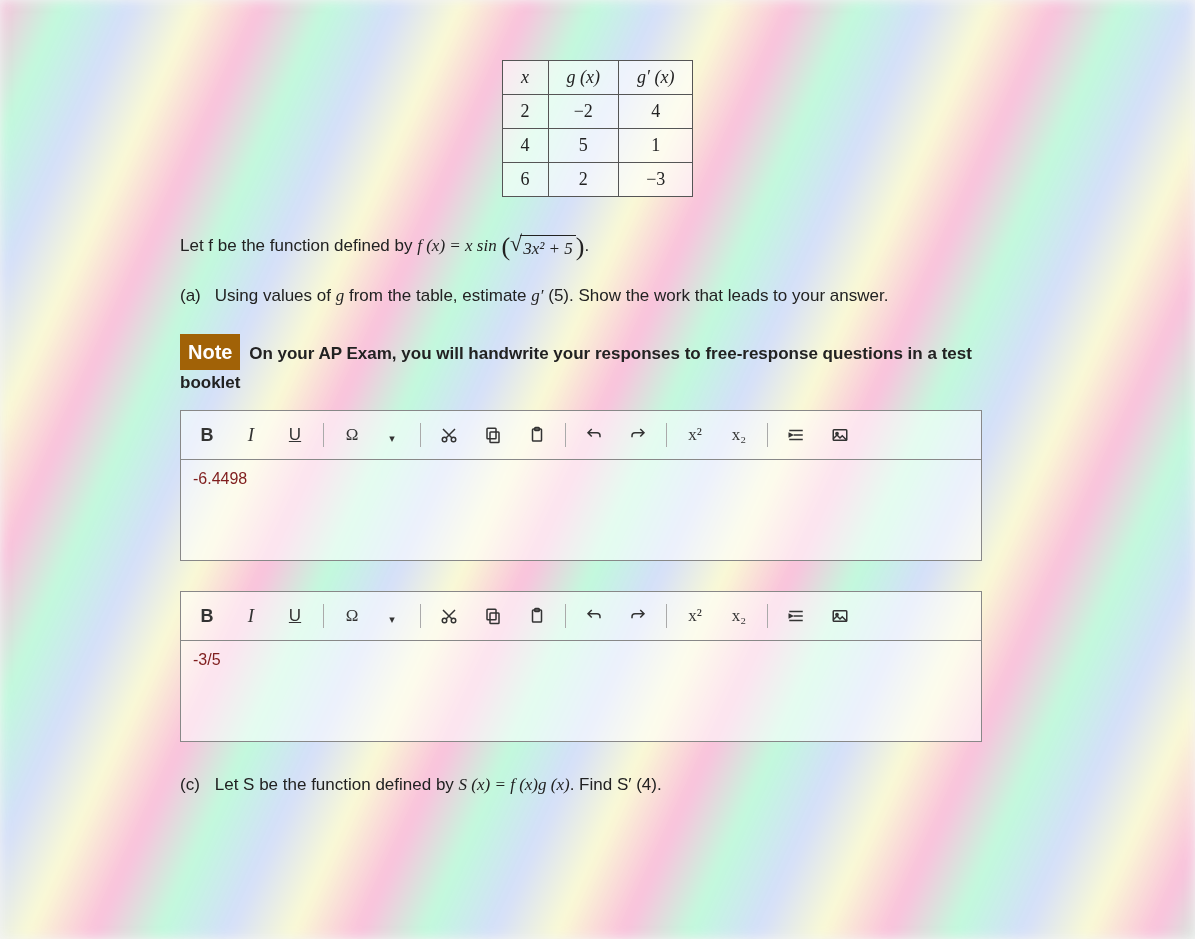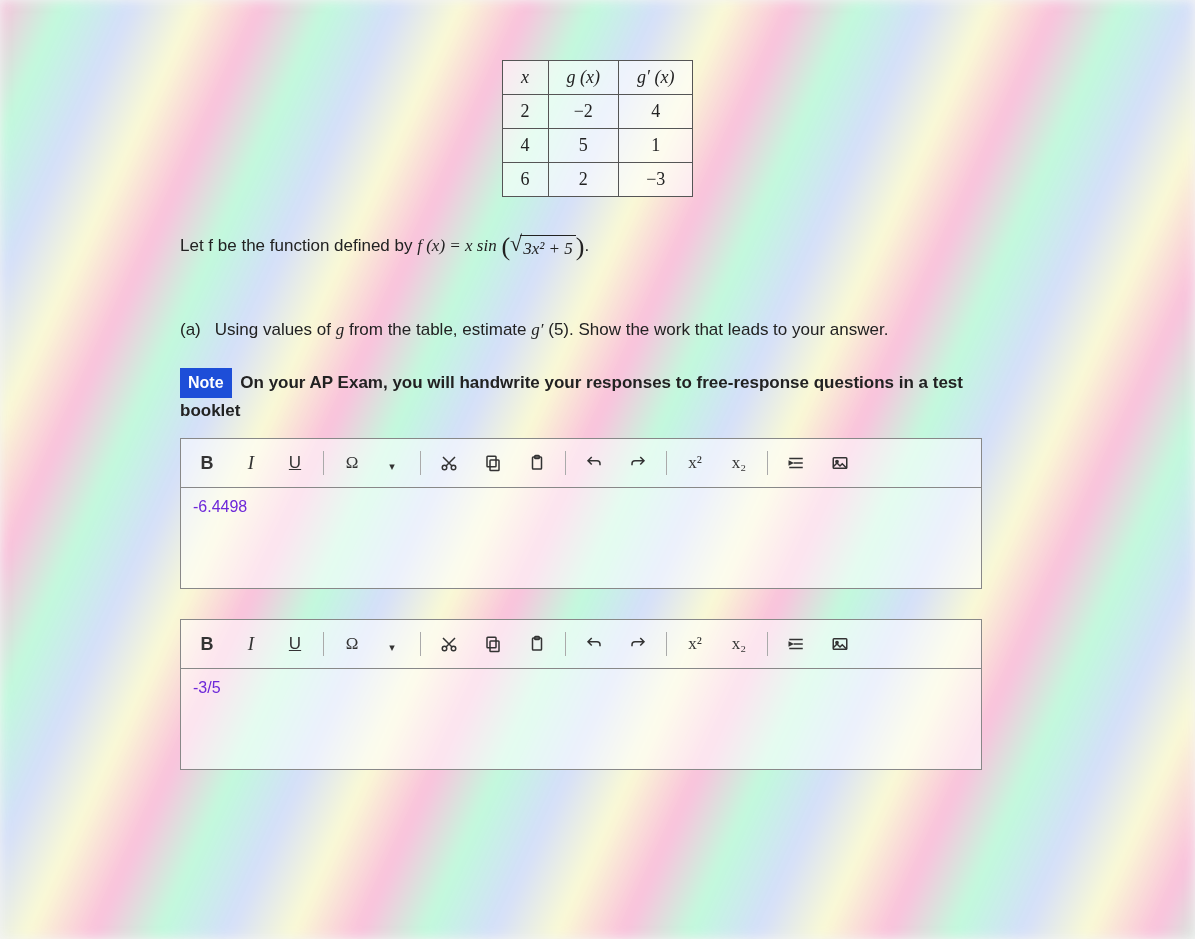--- a/index.html
+++ b/index.html
@@ -50,25 +50,25 @@
     line-height: 1.5;
     margin: 12px 0;
   }
   .math-i { font-style: italic; font-family: "Times New Roman", serif; }
   .part-label {
     display: inline-block;
     width: 30px;
   }
   .note-badge {
     display: inline-block;
-    background: #1d4ed8;
+    background: #a16207;
     color: #fff;
     font-weight: bold;
     padding: 3px 8px;
-    font-size: 16px;
+    font-size: 20px;
     margin-right: 4px;
   }
   .editor {
     border: 1px solid #888;
     background: rgba(255,255,255,0.55);
     margin: 15px 0 30px 0;
     width: 800px;
   }
   .toolbar {
     display: flex;
@@ -92,21 +92,21 @@
   .tbtn.bold { font-weight: bold; font-family: Arial, sans-serif; font-size:18px;}
   .tbtn.italic { font-style: italic; font-family: "Times New Roman", serif; font-size:19px;}
   .tbtn.underline { text-decoration: underline; font-family: Arial, sans-serif; font-size:17px;}
   .tsep { width:1px; height:24px; background:#aaa; margin:0 6px; }
   .tbtn svg { width:18px; height:18px; }
   .chev { font-size:11px; margin-left:-4px; margin-top:6px; }
   .editor-body {
     min-height: 80px;
     padding: 10px 12px;
     font-size: 16px;
-    color: #6d28d9;
+    color: #7f1d1d;
   }
   .sqrt-wrap {
     display:inline-flex; align-items:flex-start;
     font-family:"Times New Roman", serif;
   }
   .sqrt-sym { font-size:22px; line-height:18px; margin-right:-2px;}
   .sqrt-body { border-top:1.2px solid #222; padding:0 3px; }
   .paren-big { font-size:26px; font-family:"Times New Roman",serif; vertical-align:-4px;}
 </style>
 </head>
@@ -144,21 +144,21 @@
 
   <p class="caption">
     <span>Let f be the function defined by </span>
     <span class="math-i">f (x) = x sin</span>
     <span class="paren-big">(</span><span class="sqrt-wrap">
         <span class="sqrt-sym">√</span>
         <span class="sqrt-body math-i">3x² + 5</span>
       </span><span class="paren-big">)</span>.
   </p>
 
-  <p class="caption" style="margin-top:51px;">
+  <p class="caption" style="margin-top:17px;">
     <span class="part-label">(a)</span>
     <span>Using values of <span class="math-i">g</span> from the table, estimate <span class="math-i">g′</span> (5). Show the work that leads to your answer.</span>
   </p>
 
   <p class="caption" style="font-weight:bold; margin-top:25px;">
     <span class="note-badge">Note</span>
     <span style="font-weight:bold;">On your AP Exam, you will handwrite your responses to free-response questions in a test booklet</span>
   </p>
 
   <div class="editor">
@@ -273,14 +273,18 @@
           <svg viewBox="0 0 24 24" fill="none" stroke="#333" stroke-width="2">
             <rect x="3" y="5" width="18" height="14" rx="1"></rect>
             <circle cx="8" cy="10" r="1.5" fill="#333"></circle>
             <path d="M3 17 l5 -5 4 4 3 -3 6 6"></path>
           </svg>
         </div>
     </div>
     <div class="editor-body">-3/5</div>
   </div>
 
+  <p class="caption">
+    <span class="part-label">(c)</span>
+    <span><span>Let S be the function defined by </span><span class="math-i">S (x) = f (x)g (x)</span><span>. Find S′ (4).</span></span>
+  </p>
 
 </div>
 
 </body></html>

